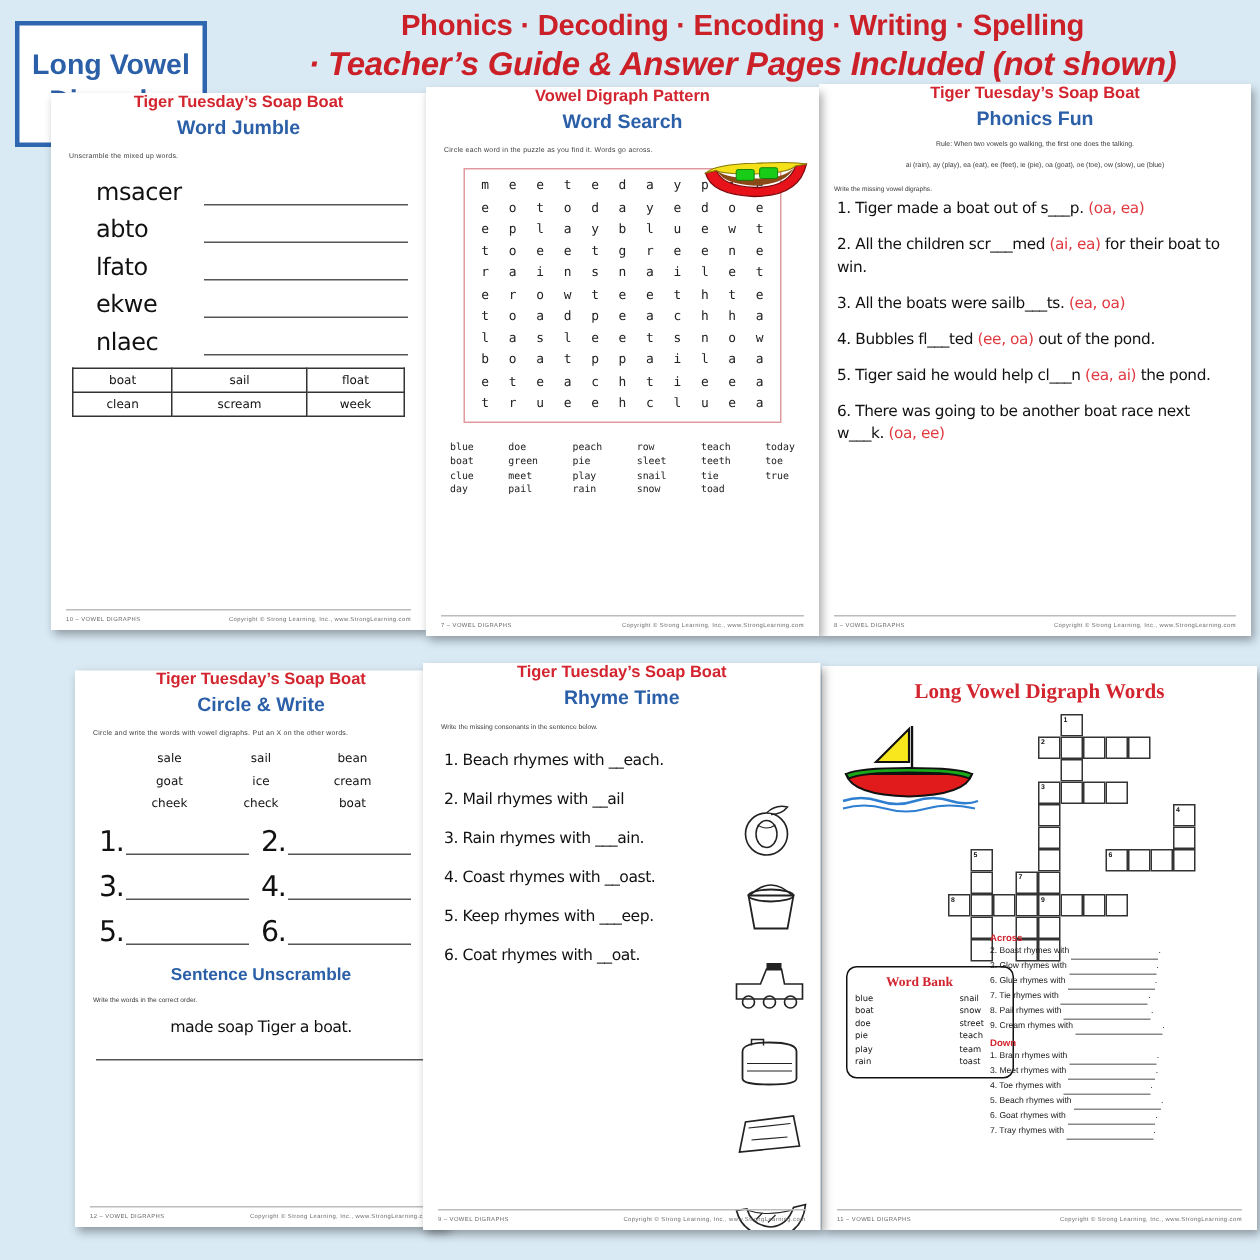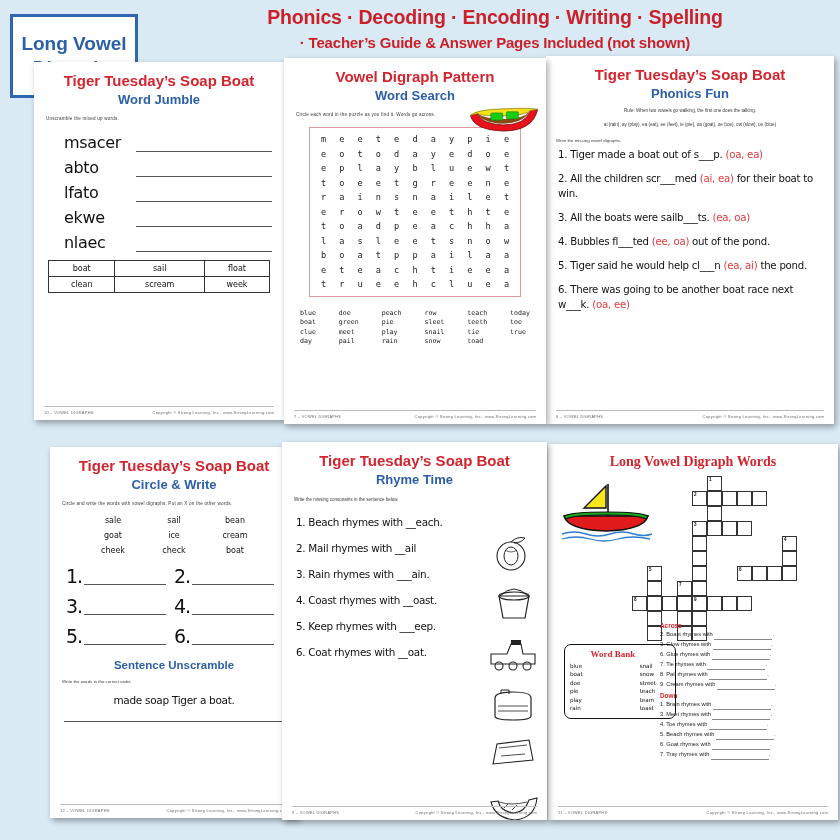--- a/index.html
+++ b/index.html
@@ -10,37 +10,37 @@
     position:relative;
   }
   .stage{position:absolute;left:0;top:0;width:840px;height:840px;}
 
   
   .hdr{
     position:absolute;left:150px;top:4px;width:690px;text-align:center;
     color:#cc2029;font-weight:bold;font-size:19.5px;line-height:26px;
     letter-spacing:-0.2px;
   }
-  .hdr .l2{font-size:15px;}
+  .hdr .l2{font-size:22px;font-style:italic;}
 
   .logo{
     position:absolute;left:10px;top:14px;width:122px;height:78px;
     background:#ffffff;border:3px solid #2e66b0;
     display:flex;flex-direction:column;align-items:center;justify-content:center;
     color:#2b5fa8;font-weight:bold;font-size:19px;line-height:24px;text-align:center;
   }
 
   
   .page{
     position:absolute;background:#fff;
     box-shadow:2px 3px 6px rgba(0,0,0,.35);
     overflow:hidden;
   }
   .ws-title{
-    text-align:center;color:#d3252f;font-weight:bold;font-size:15px;margin-top:10px;
+    text-align:center;color:#d3252f;font-weight:bold;font-size:11px;
   }
   .ws-sub{
     text-align:center;color:#2b5fa8;font-weight:bold;font-size:13px;margin-top:3px;
   }
   .ws-instr{
     font-size:4.6px;color:#3a3a3a;margin:9px 0 0 12px;letter-spacing:.2px;
   }
   .footer{
     position:absolute;bottom:5px;left:10px;right:10px;
     border-top:1px solid #bcbcbc;padding-top:3px;

